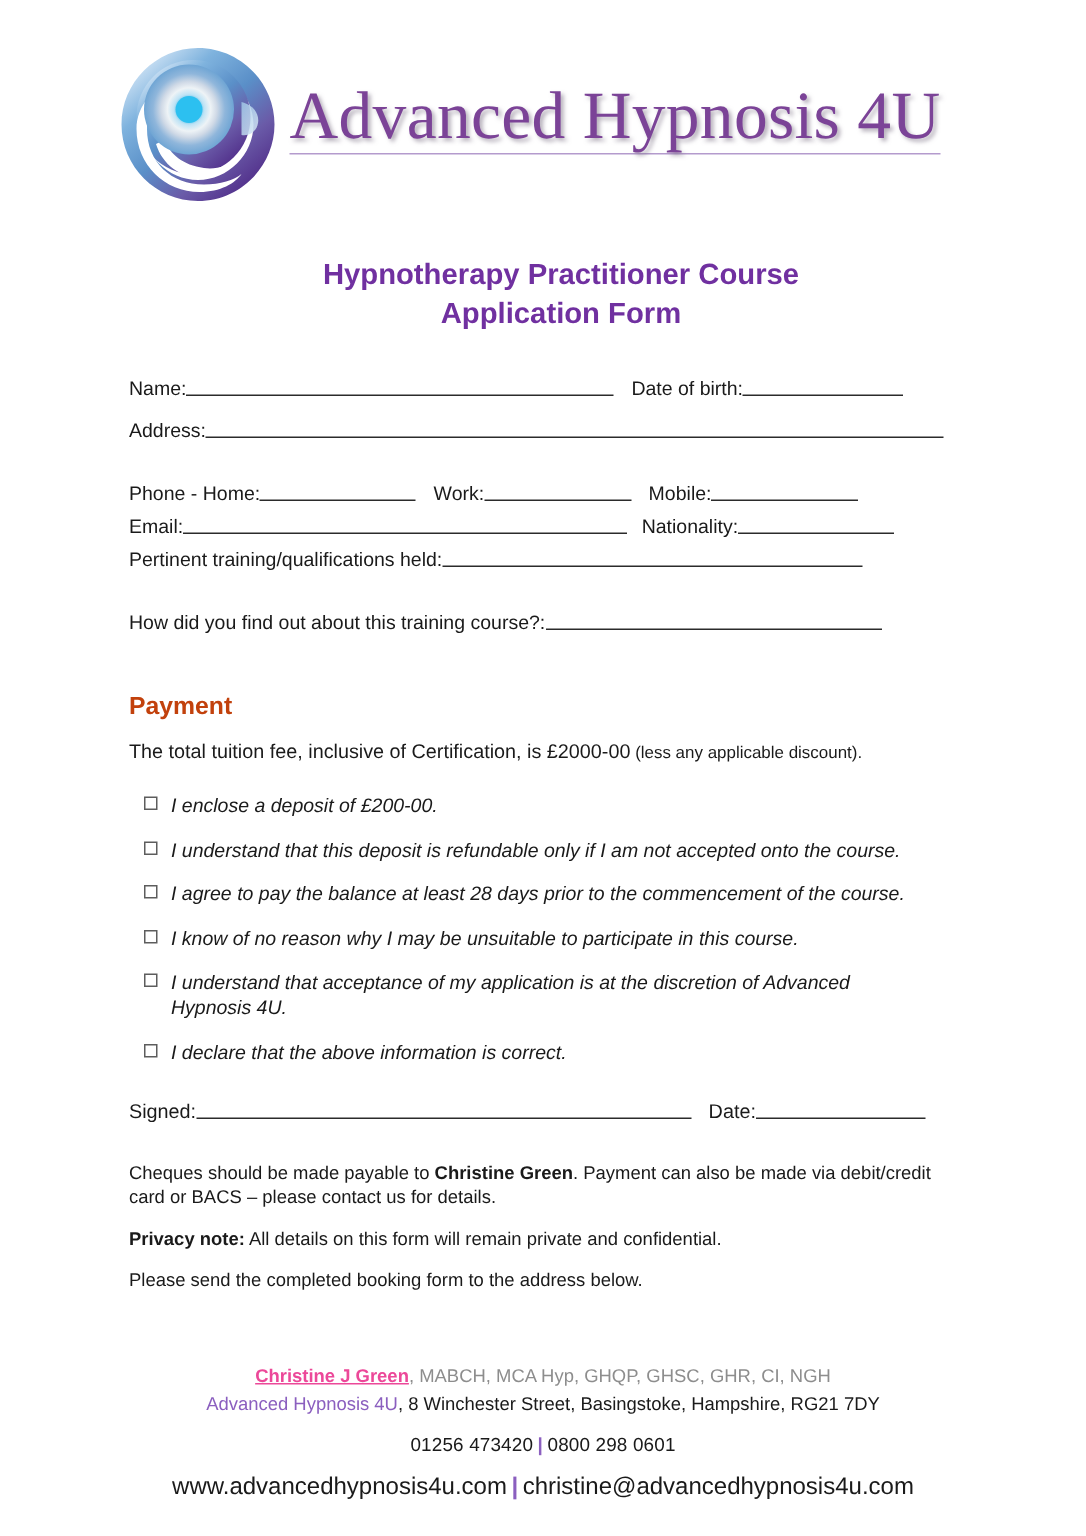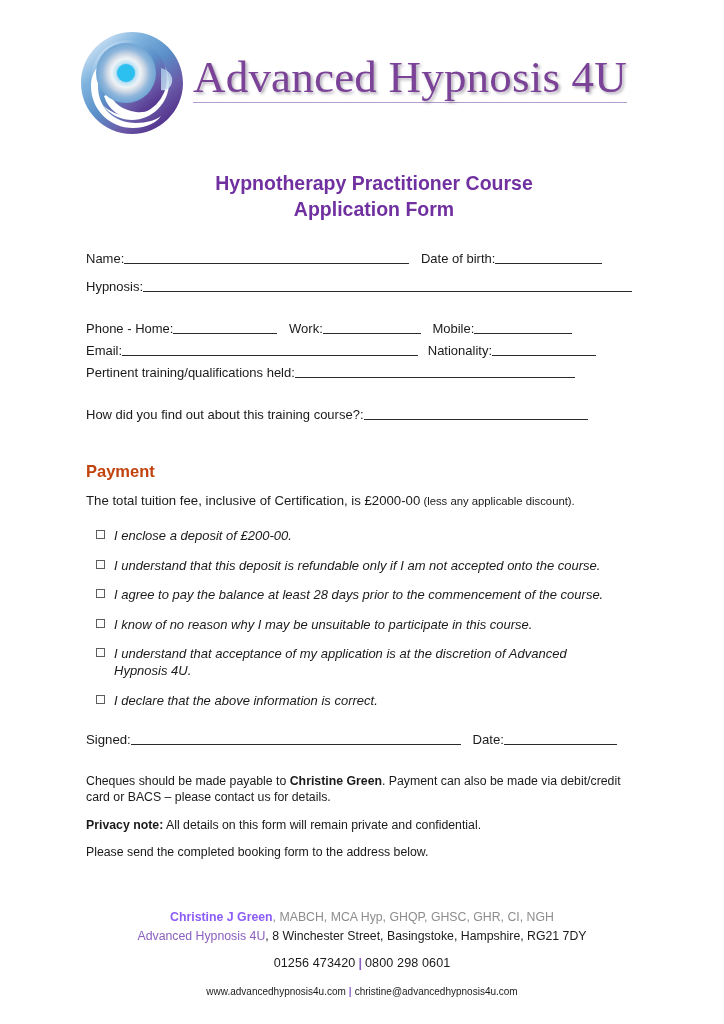--- a/index.html
+++ b/index.html
@@ -169,25 +169,25 @@
   .footer {
     position: absolute;
     left: 0;
     top: 908px;
     width: 724px;
     text-align: center;
     font-size: 12.3px;
     line-height: 19px;
   }
   .f-line { margin-bottom: 0; }
-  .f-name { font-weight: bold; color: #8b5cf6; }
+  .f-name { font-weight: bold; color: #ec4899; text-decoration: underline; }
   .f-quals { color: #8d8d8d; }
   .f-brand { color: #8b5fbf; }
   .f-phones { margin-top: 8px; font-size: 12.6px; letter-spacing: 0.1px; }
-  .f-web { margin-top: 9px; font-size: 10px; }
+  .f-web { margin-top: 9px; font-size: 16px; }
   .pipe { color: #8b5fbf; font-weight: bold; padding: 0 3px; }
 </style>
 </head>
 <body>
 
 <div class="page">
 
   <div class="logo-block">
     <div class="logo-inner">
       <div class="logo-mark">
@@ -248,21 +248,21 @@
   <div class="body-wrap">
 
     <div class="frow">
       <span class="lbl">Name:</span><span class="rule" style="width:285px;"></span>
       <span style="display:inline-block;width:8px;"></span><span class="lbl">Date of birth:</span><span class="rule" style="width:107px;"></span>
     </div>
 
     <div class="gap-sm"></div>
 
     <div class="frow">
-      <span class="lbl">Hypnosis:</span><span class="rule" style="width:492px;"></span>
+      <span class="lbl">Address:</span><span class="rule" style="width:492px;"></span>
     </div>
     <div class="frow">
       <span class="rule full"></span>
     </div>
 
     <div class="gap-sm"></div>
 
     <div class="frow">
       <span class="lbl">Phone - Home:</span><span class="rule" style="width:104px;"></span>
       <span style="display:inline-block;width:8px;"></span><span class="lbl">Work:</span><span class="rule" style="width:98px;"></span>

